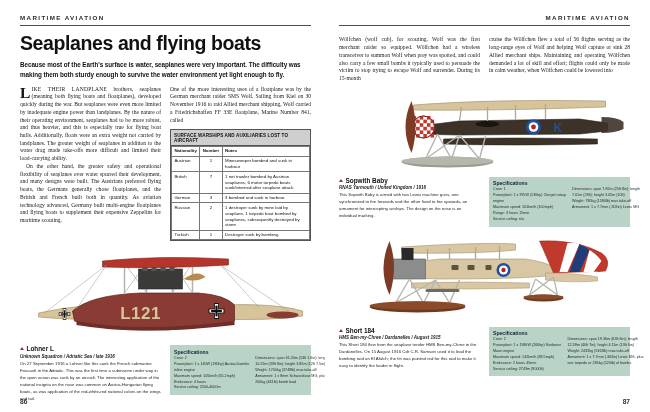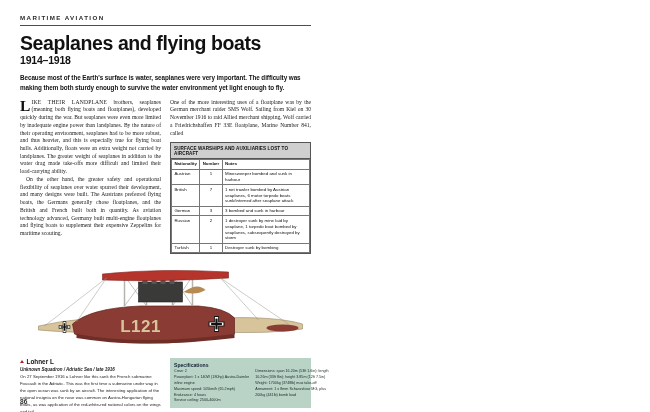--- a/index.html
+++ b/index.html
@@ -2,21 +2,21 @@
 <html><head>
 <meta charset="utf-8">
 <style>
   * { box-sizing: border-box; margin: 0; padding: 0; }
   html, body {
     width: 650px; height: 412px;
     background: #ffffff;
     font-family: "Liberation Serif", serif;
     overflow: hidden;
   }
-  .spread { position: relative; width: 650px; height: 412px; display: flex; background:#fff;flex-direction:column; }
+  .spread { position: relative; width: 650px; height: 412px; display: flex; background:#fff; }
   .page { position: relative; width: 325px; height: 412px; background: #ffffff; }
   .page-left  { padding: 14px 14px 8px 20px; }
   .page-right { padding: 14px 20px 8px 14px; }
 
   
   .runhead {
     font-family: "Liberation Sans", sans-serif;
     font-size: 6.2px;
     letter-spacing: 1.4px;
     font-weight: 700;
@@ -186,21 +186,20 @@
 <body>
 
 <div class="spread">
 
   <div class="page page-left">
 
     <div class="runhead">MARITIME AVIATION</div>
     <div class="rule"></div>
 
     <h1 class="title">Seaplanes and flying boats</h1>
-    <div class="subtitle">1914–1918</div>
     <div class="standfirst">Because most of the Earth's surface is water, seaplanes were very important. The difficulty was making them both sturdy enough to survive the water environment yet light enough to fly.</div>
 
     <div class="cols">
       <div class="col">
         <p class="body dropcap-para"><span class="dropcap">L</span><span class="smallcaps">IKE THEIR LANDPLANE</span><span> brothers, seaplanes (meaning both flying boats and floatplanes), developed quickly during the war. But seaplanes were even more limited by inadequate engine power than landplanes. By the nature of their operating environment, seaplanes had to be more robust, and thus heavier, and this is especially true for flying boat hulls. Additionally, floats were an extra weight not carried by landplanes. The greater weight of seaplanes in addition to the water drag made take-offs more difficult and limited their load-carrying ability.</span></p>
         <p class="body indent">On the other hand, the greater safety and operational flexibility of seaplanes over water spurred their development, and many designs were built. The Austrians preferred flying boats, the Germans generally chose floatplanes, and the British and French built both in quantity. As aviation technology advanced, Germany built multi-engine floatplanes and flying boats to supplement their expensive Zeppelins for maritime scouting.</p>
       </div>
       <div class="col">
         <p class="body">One of the more interesting uses of a floatplane was by the German merchant raider SMS Wolf. Sailing from Kiel on 30 November 1916 to raid Allied merchant shipping, Wolf carried a Friedrichshaffen FF 33E floatplane, Marine Number 841, called</p>
 

